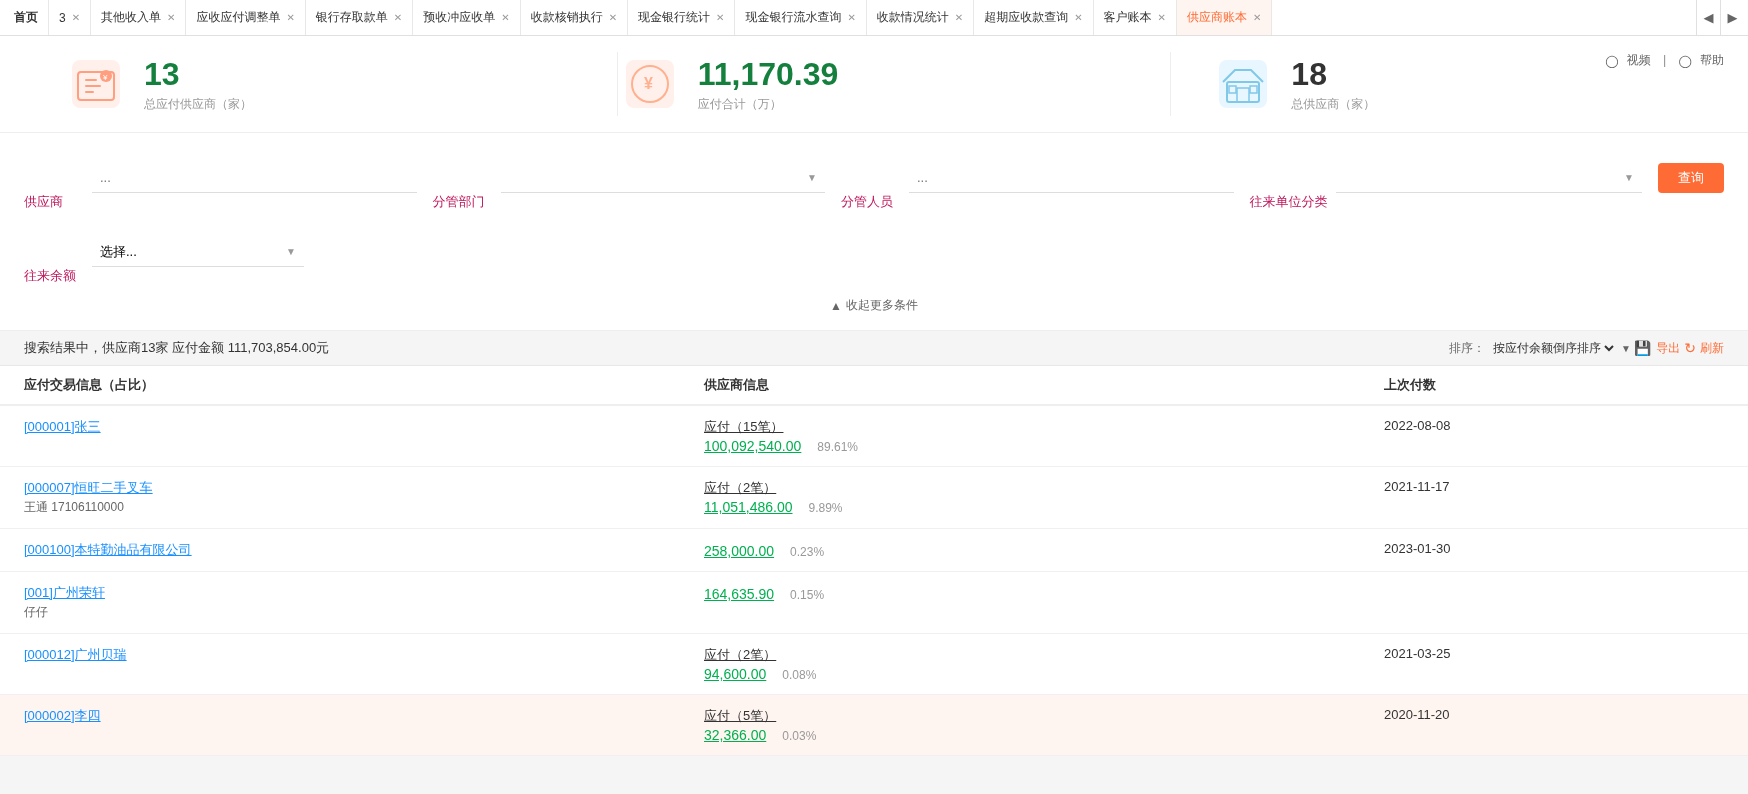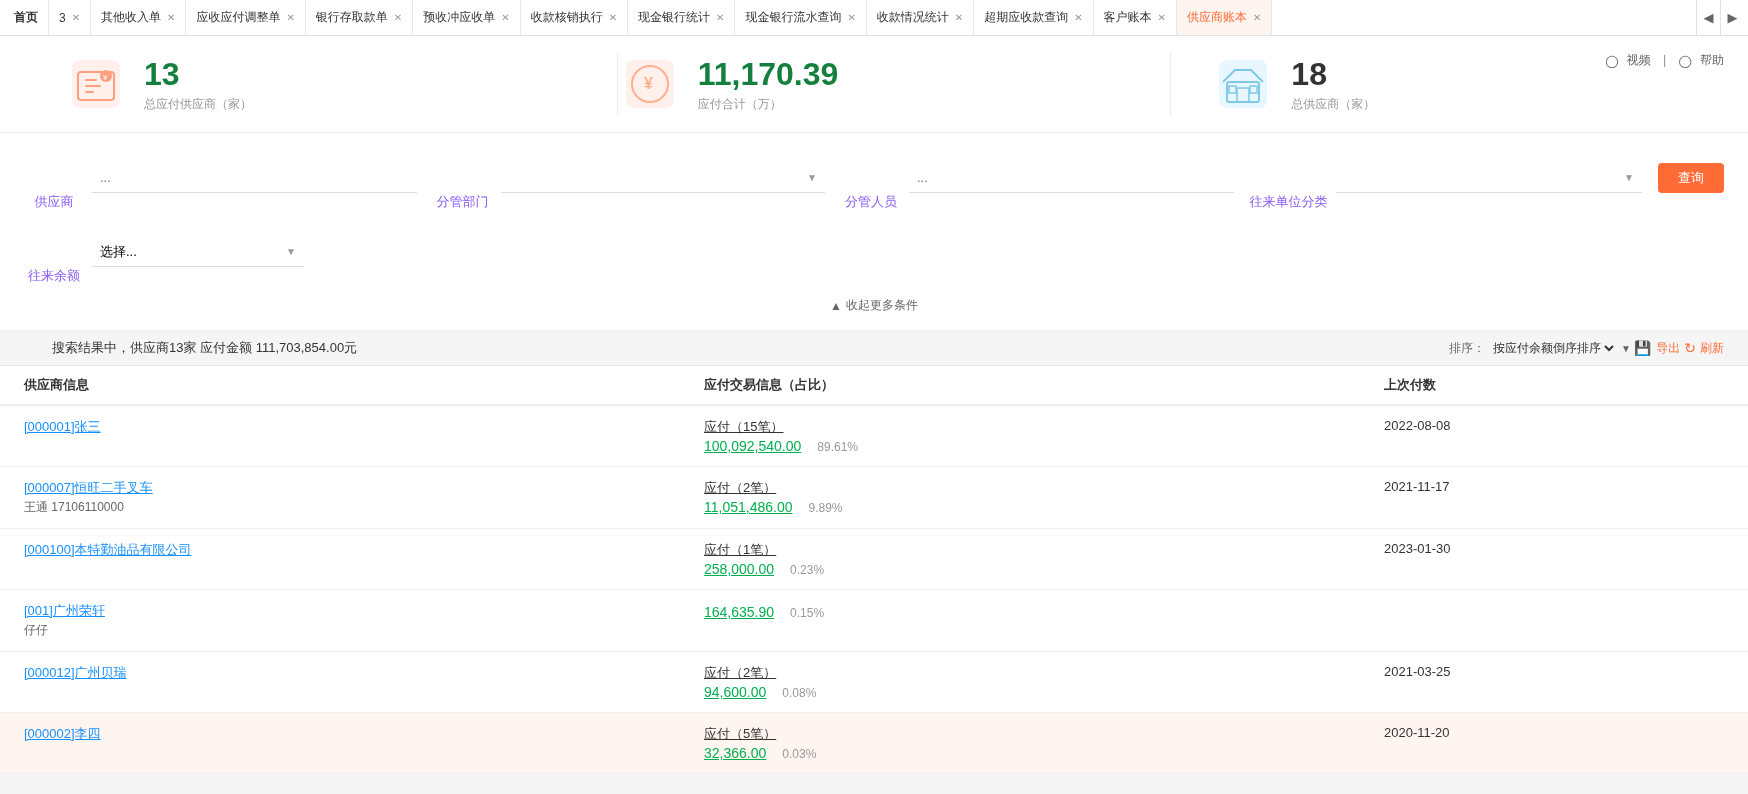--- a/index.html
+++ b/index.html
@@ -47,21 +47,21 @@
     .top-right-links span { color: #666; }
     .top-right-links a { color: #666; text-decoration: none; cursor: pointer; }
     .divider-v { color: #ccc; }
 
     
     .filter-section {
       background: #fff; padding: 12px 24px; border-bottom: 1px solid #eee;
     }
     .filter-row { display: flex; align-items: center; gap: 16px; margin-bottom: 8px; }
     .filter-item { display: flex; align-items: center; gap: 8px; flex: 1; }
-    .filter-label { font-size: 13px; color: #8b5cf6; white-space: nowrap; min-width: 60px; text-align: center; margin-top: 48px; }
+    .filter-label { font-size: 13px; color: #be185d; white-space: nowrap; min-width: 60px; text-align: left; margin-top: 48px; }
     .filter-input {
       flex: 1; height: 30px; border: none; border-bottom: 1px solid #ddd;
       outline: none; font-size: 13px; padding: 0 8px; background: transparent;
       color: #ff6b35;
     }
     .filter-select-wrapper {
       flex: 1; height: 30px; border: none; border-bottom: 1px solid #ddd;
       display: flex; align-items: center; padding: 0 8px; position: relative;
     }
     .filter-select-wrapper select {
@@ -78,21 +78,21 @@
       display: flex; align-items: center; justify-content: center;
       gap: 4px; color: #666; font-size: 12px; cursor: pointer;
       padding: 4px 16px; margin: 4px auto 0; width: fit-content;
     }
 
     
     .results-bar {
       display: flex; align-items: center; justify-content: space-between;
       background: #f5f5f5; padding: 8px 24px; border-bottom: 1px solid #e8e8e8;
     }
-    .results-info { font-size: 13px; color: #333; margin-left: 28px; }
+    .results-info { font-size: 13px; color: #333; }
     .results-actions { display: flex; align-items: center; gap: 4px; font-size: 12px; color: #333; }
     .results-actions .sort-label { color: #666; }
     .results-actions .sort-select { border: none; background: transparent; font-size: 12px; color: #333; cursor: pointer; outline: none; }
     .action-btn { display: flex; align-items: center; gap: 4px; cursor: pointer; color: #ff6b35; }
     .action-btn .icon { font-size: 14px; }
 
     
     .table-container { background: #fff; }
     .table-header {
       display: grid; grid-template-columns: 2fr 2fr 1fr;
@@ -291,22 +291,22 @@
     </div>
     <div class="action-btn">
       <span class="icon">↻</span>
       <span>刷新</span>
     </div>
   </div>
 </div>
 
 <div class="table-container">
   <div class="table-header">
+    <span>应付交易信息（占比）</span>
     <span>供应商信息</span>
-    <span>应付交易信息（占比）</span>
     <span>上次付数</span>
   </div>
 
   <div id="table-body">
       <div class="table-row">
       <div>
         <div class="supplier-link">[000001]张三</div>
 
       </div>
       <div>
@@ -335,21 +335,20 @@
       <div>
         <span class="last-pay">2021-11-17</span>
       </div>
     </div>
       <div class="table-row">
       <div>
         <div class="supplier-link">[000100]本特勤油品有限公司</div>
 
       </div>
       <div>
-        <div class="transaction-label">应付（1笔）</div>
         <div class="transaction-row">
           <span class="transaction-amount">258,000.00</span>
           <span class="transaction-pct">0.23%</span>
         </div>
       </div>
       <div>
         <span class="last-pay">2023-01-30</span>
       </div>
     </div>
       <div class="table-row">

